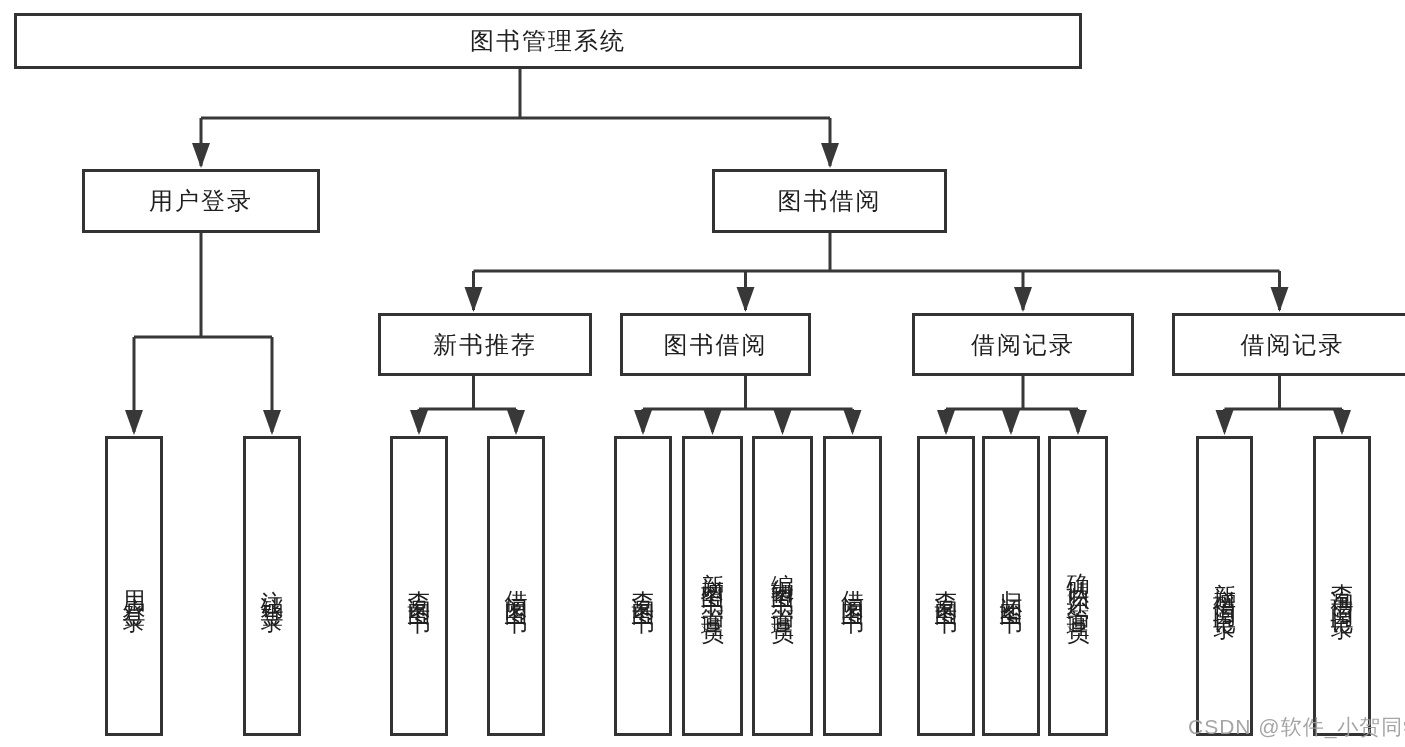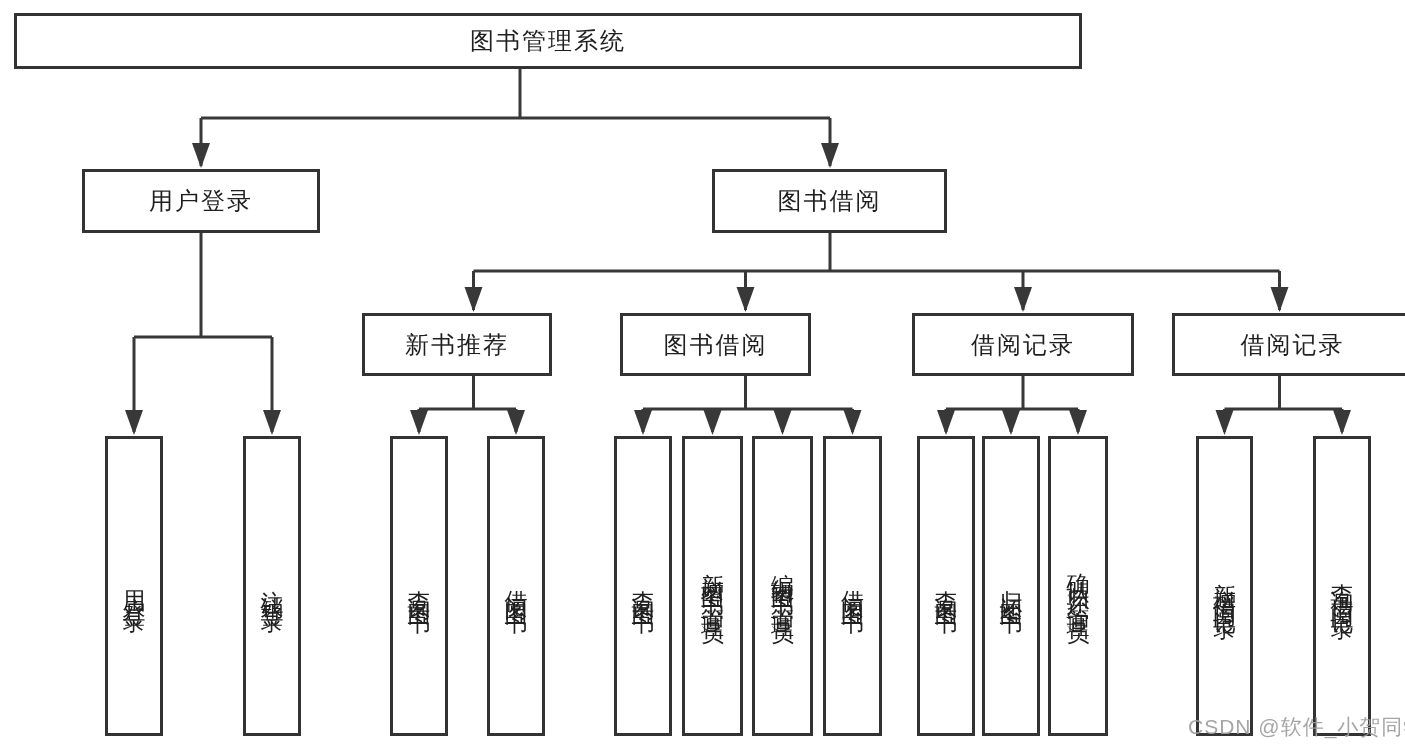--- a/index.html
+++ b/index.html
@@ -117,21 +117,21 @@
     <span>图书管理系统</span>
   </div>
 
   <div class="node n2" style="left:82px;width:238px">
     <span>用户登录</span>
   </div>
   <div class="node n2" style="left:712px;width:235px">
     <span>图书借阅</span>
   </div>
 
-  <div class="node n3" style="left:362px;width:190px">
+  <div class="node n3" style="left:378px;width:214px">
     <span>新书推荐</span>
   </div>
   <div class="node n3" style="left:620px;width:191px">
     <span>图书借阅</span>
   </div>
   <div class="node n3" style="left:912px;width:222px">
     <span>借阅记录</span>
   </div>
   <div class="node n3" style="left:1172px;width:241px">
     <span>借阅记录</span>

